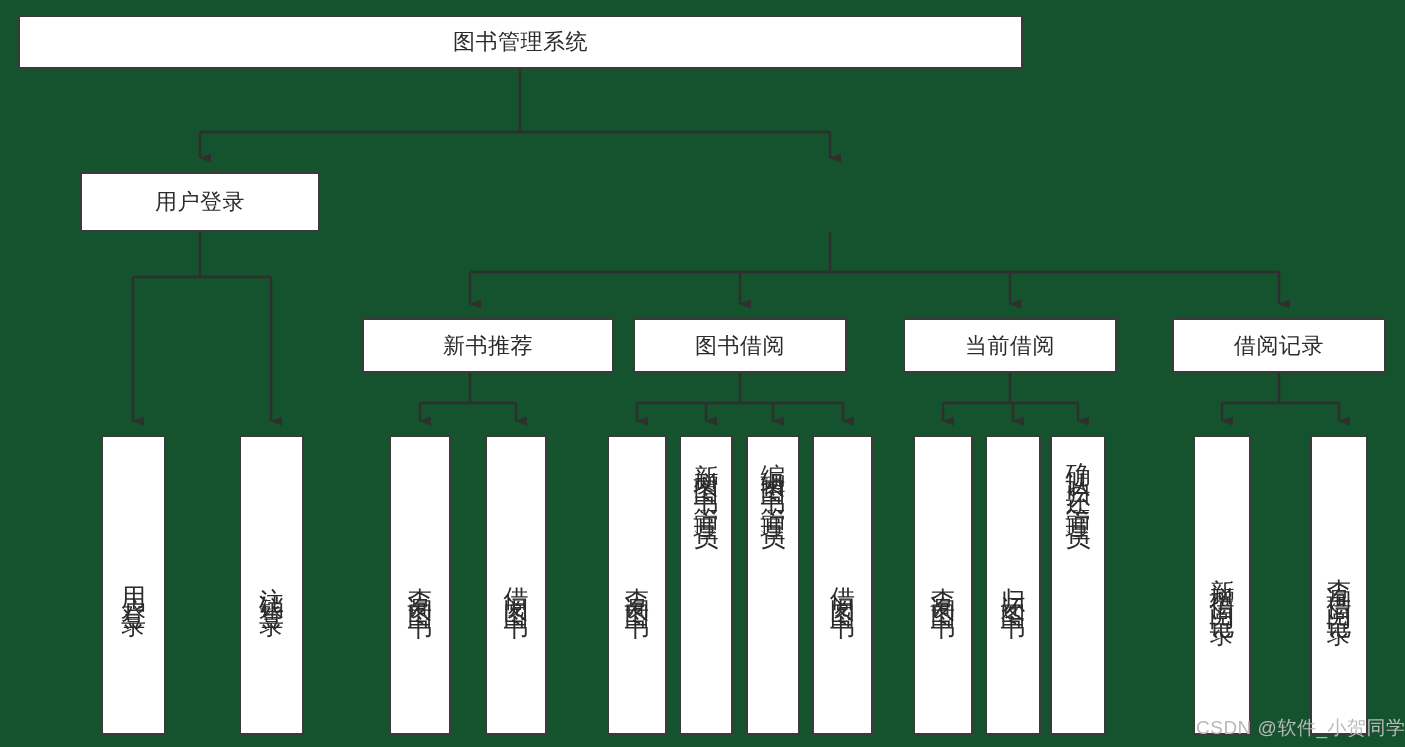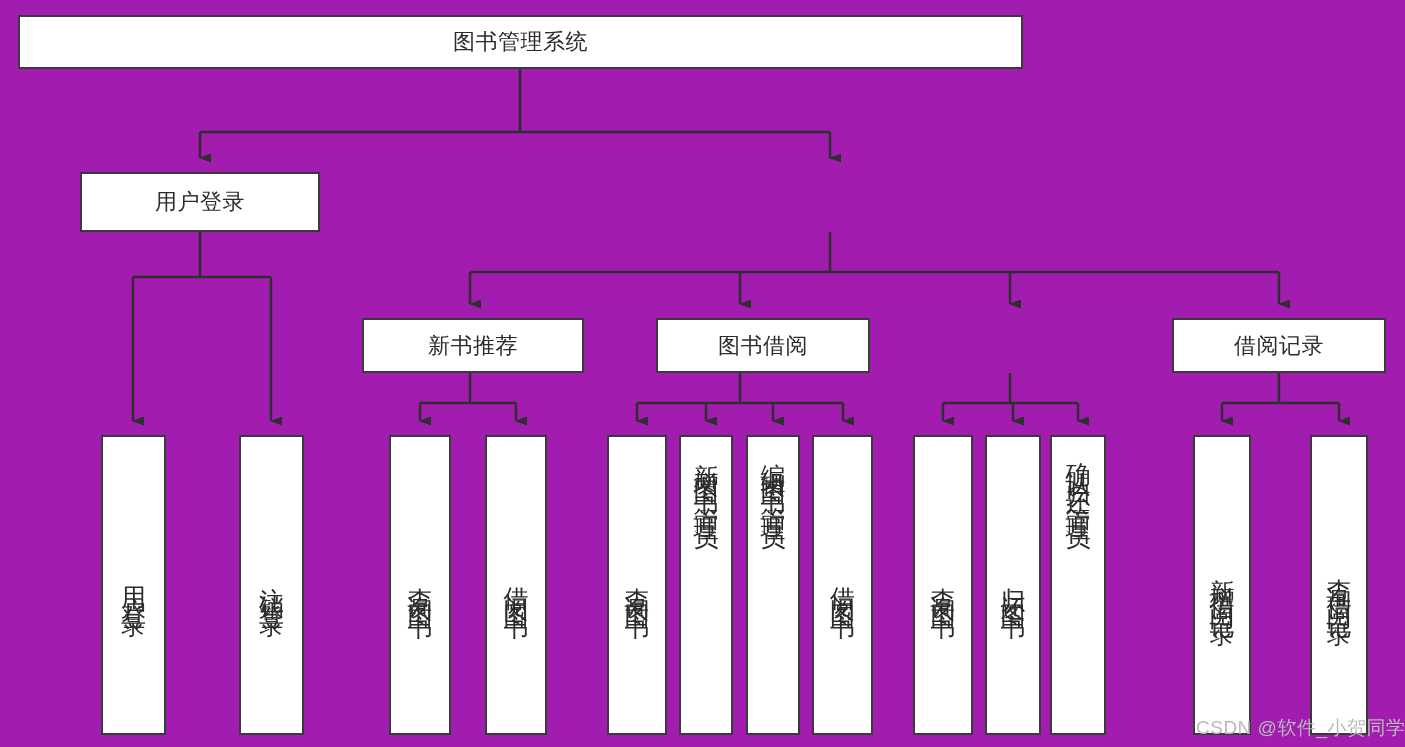--- a/index.html
+++ b/index.html
@@ -7,21 +7,21 @@
     padding: 0;
     background: #ffffff;
   }
   body {
     font-family: "Liberation Sans", "DejaVu Sans", sans-serif;
   }
   #canvas {
     position: relative;
     width: 1405px;
     height: 747px;
-    background: #a21caf;
+    background: #14532d;
     overflow: hidden;
   }
   svg.edges {
     position: absolute;
     left: 0;
     top: 0;
     width: 1405px;
     height: 747px;
     pointer-events: none;
   }
@@ -122,25 +122,28 @@
   </svg>
 
   <div class="node h" style="left:18px; top:15px; width:1005px; height:54px;">
     <span>图书管理系统</span>
   </div>
 
   <div class="node h" style="left:80px; top:172px; width:240px; height:60px;">
     <span>用户登录</span>
   </div>
 
-  <div class="node h" style="left:362px; top:318px; width:222px; height:55px;text-align:right;">
+  <div class="node h" style="left:362px; top:318px; width:252px; height:55px;text-align:right;">
     <span>新书推荐</span>
   </div>
-  <div class="node h" style="left:656px; top:318px; width:214px; height:55px;">
+  <div class="node h" style="left:633px; top:318px; width:214px; height:55px;">
     <span>图书借阅</span>
+  </div>
+  <div class="node h" style="left:903px; top:318px; width:214px; height:55px;">
+    <span>当前借阅</span>
   </div>
   <div class="node h" style="left:1172px; top:318px; width:214px; height:55px;">
     <span>借阅记录</span>
   </div>
 
   <div class="node v centered" style="left:101px; top:435px; width:65px; height:300px;">
     <span class="vtext">用户登录</span>
   </div>
   <div class="node v centered" style="left:239px; top:435px; width:65px; height:300px;">
     <span class="vtext">注销登录</span>

